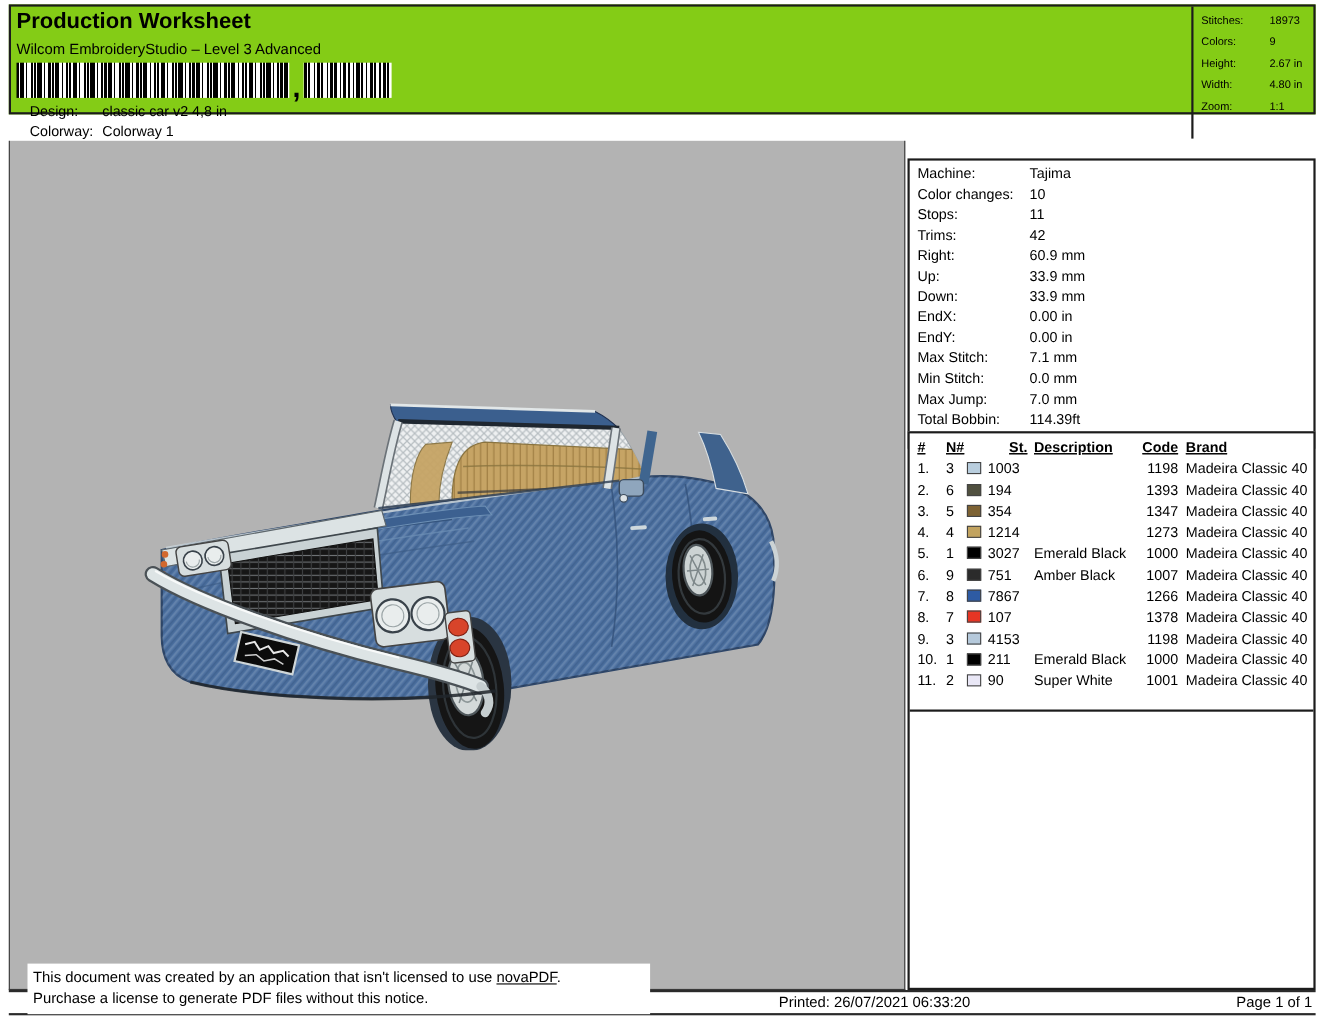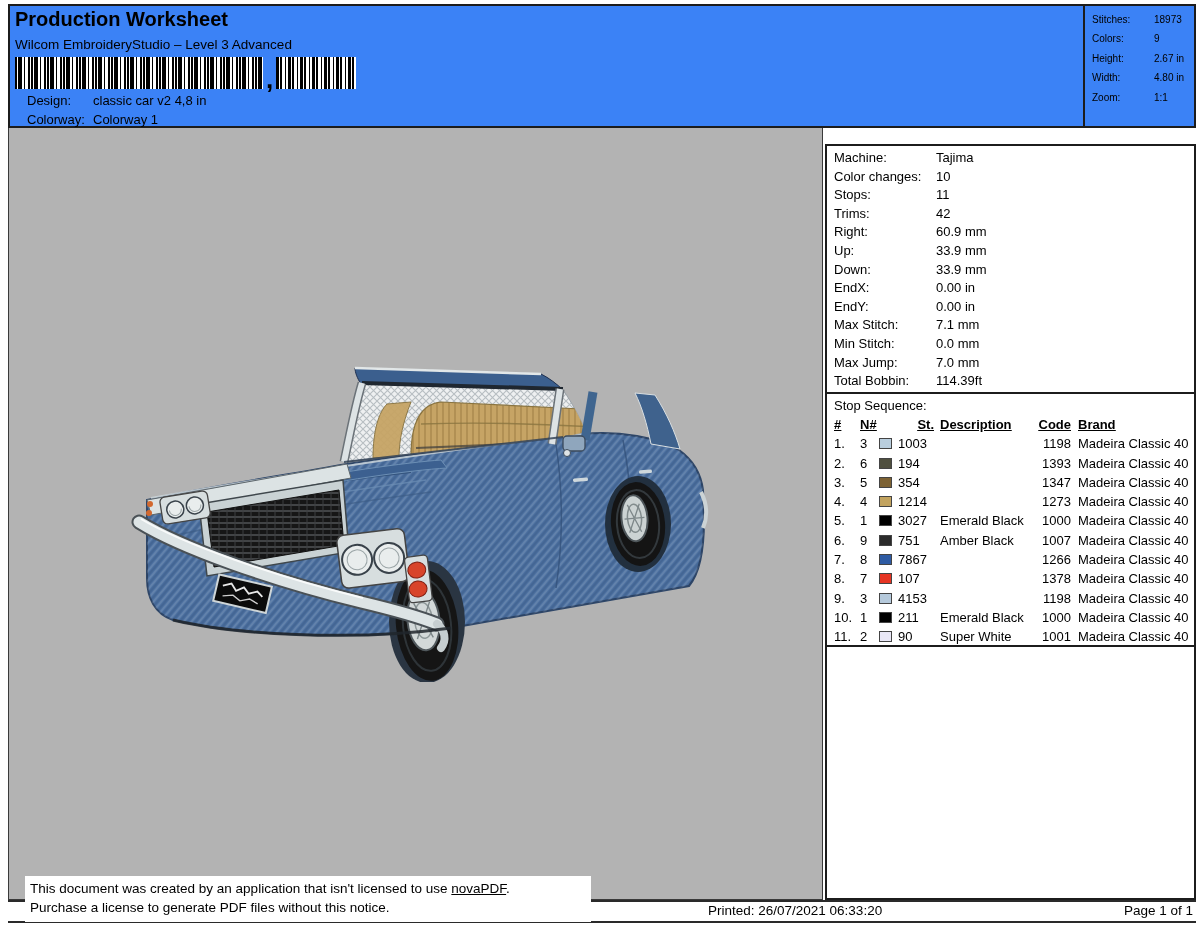--- a/index.html
+++ b/index.html
@@ -1,21 +1,21 @@
 <!DOCTYPE html>
 <html><head>
 <meta charset="utf-8">
 <style>
   * { margin:0; padding:0; box-sizing:border-box; }
   body { background:#fff; font-family:"Liberation Sans","DejaVu Sans",sans-serif; color:#000; }
   .page { position:relative; width:1200px; height:927px; background:#fff; overflow:hidden; }
 
   
-  .header-box { position:absolute; left:8px; top:4px; width:1188px; height:124px;
-                border:2px solid #1c1c1c; background:#3b82f6; }
+  .header-box { position:absolute; left:8px; top:4px; width:1188px; height:100px;
+                border:2px solid #1c1c1c; background:#84cc16; }
   .title { position:absolute; left:5px; top:2px; font-size:20px; font-weight:bold; }
   .subtitle { position:absolute; left:5px; top:31px; font-size:13.5px; }
   .barcode-wrap { position:absolute; left:5px; top:50px; height:33px; display:flex; align-items:flex-end; }
   .bar1 { width:248px; height:32px;
           background:repeating-linear-gradient(90deg,#000 0 2px,#fff 2px 3px,#000 3px 7px,#fff 7px 9px,#000 9px 10px,#fff 10px 13px,#000 13px 15px,#fff 15px 16px); }
   .bar-comma { font-size:26px; font-weight:bold; line-height:20px; padding:0 3px; }
   .bar2 { width:80px; height:32px;
           background:repeating-linear-gradient(90deg,#000 0 3px,#fff 3px 4px,#000 4px 6px,#fff 6px 9px,#000 9px 10px,#fff 10px 12px); }
   .hline { position:absolute; font-size:13px; }
   .hline .lab { display:inline-block; width:66px;margin-left:12px; }
@@ -229,21 +229,20 @@
     <div class="mrow"><span class="lab">Down:</span><span>33.9 mm</span></div>
     <div class="mrow"><span class="lab">EndX:</span><span>0.00 in</span></div>
     <div class="mrow"><span class="lab">EndY:</span><span>0.00 in</span></div>
     <div class="mrow"><span class="lab">Max Stitch:</span><span>7.1 mm</span></div>
     <div class="mrow"><span class="lab">Min Stitch:</span><span>0.0 mm</span></div>
     <div class="mrow"><span class="lab">Max Jump:</span><span>7.0 mm</span></div>
     <div class="mrow"><span class="lab">Total Bobbin:</span><span>114.39ft</span></div>
   </div>
 
   <div class="stops-box">
-    <div class="stops-title">Stop Sequence:</div>
     <div class="srow shead">
       <span class="c1"><span>#</span></span>
       <span class="c2"><span>N#</span></span>
       <span class="c34"><span>St.</span></span>
       <span class="c5"><span>Description</span></span>
       <span class="c6"><span>Code</span></span>
       <span class="c7"><span>Brand</span></span>
     </div>
     <div class="srow">
         <span class="c1">1.</span>

